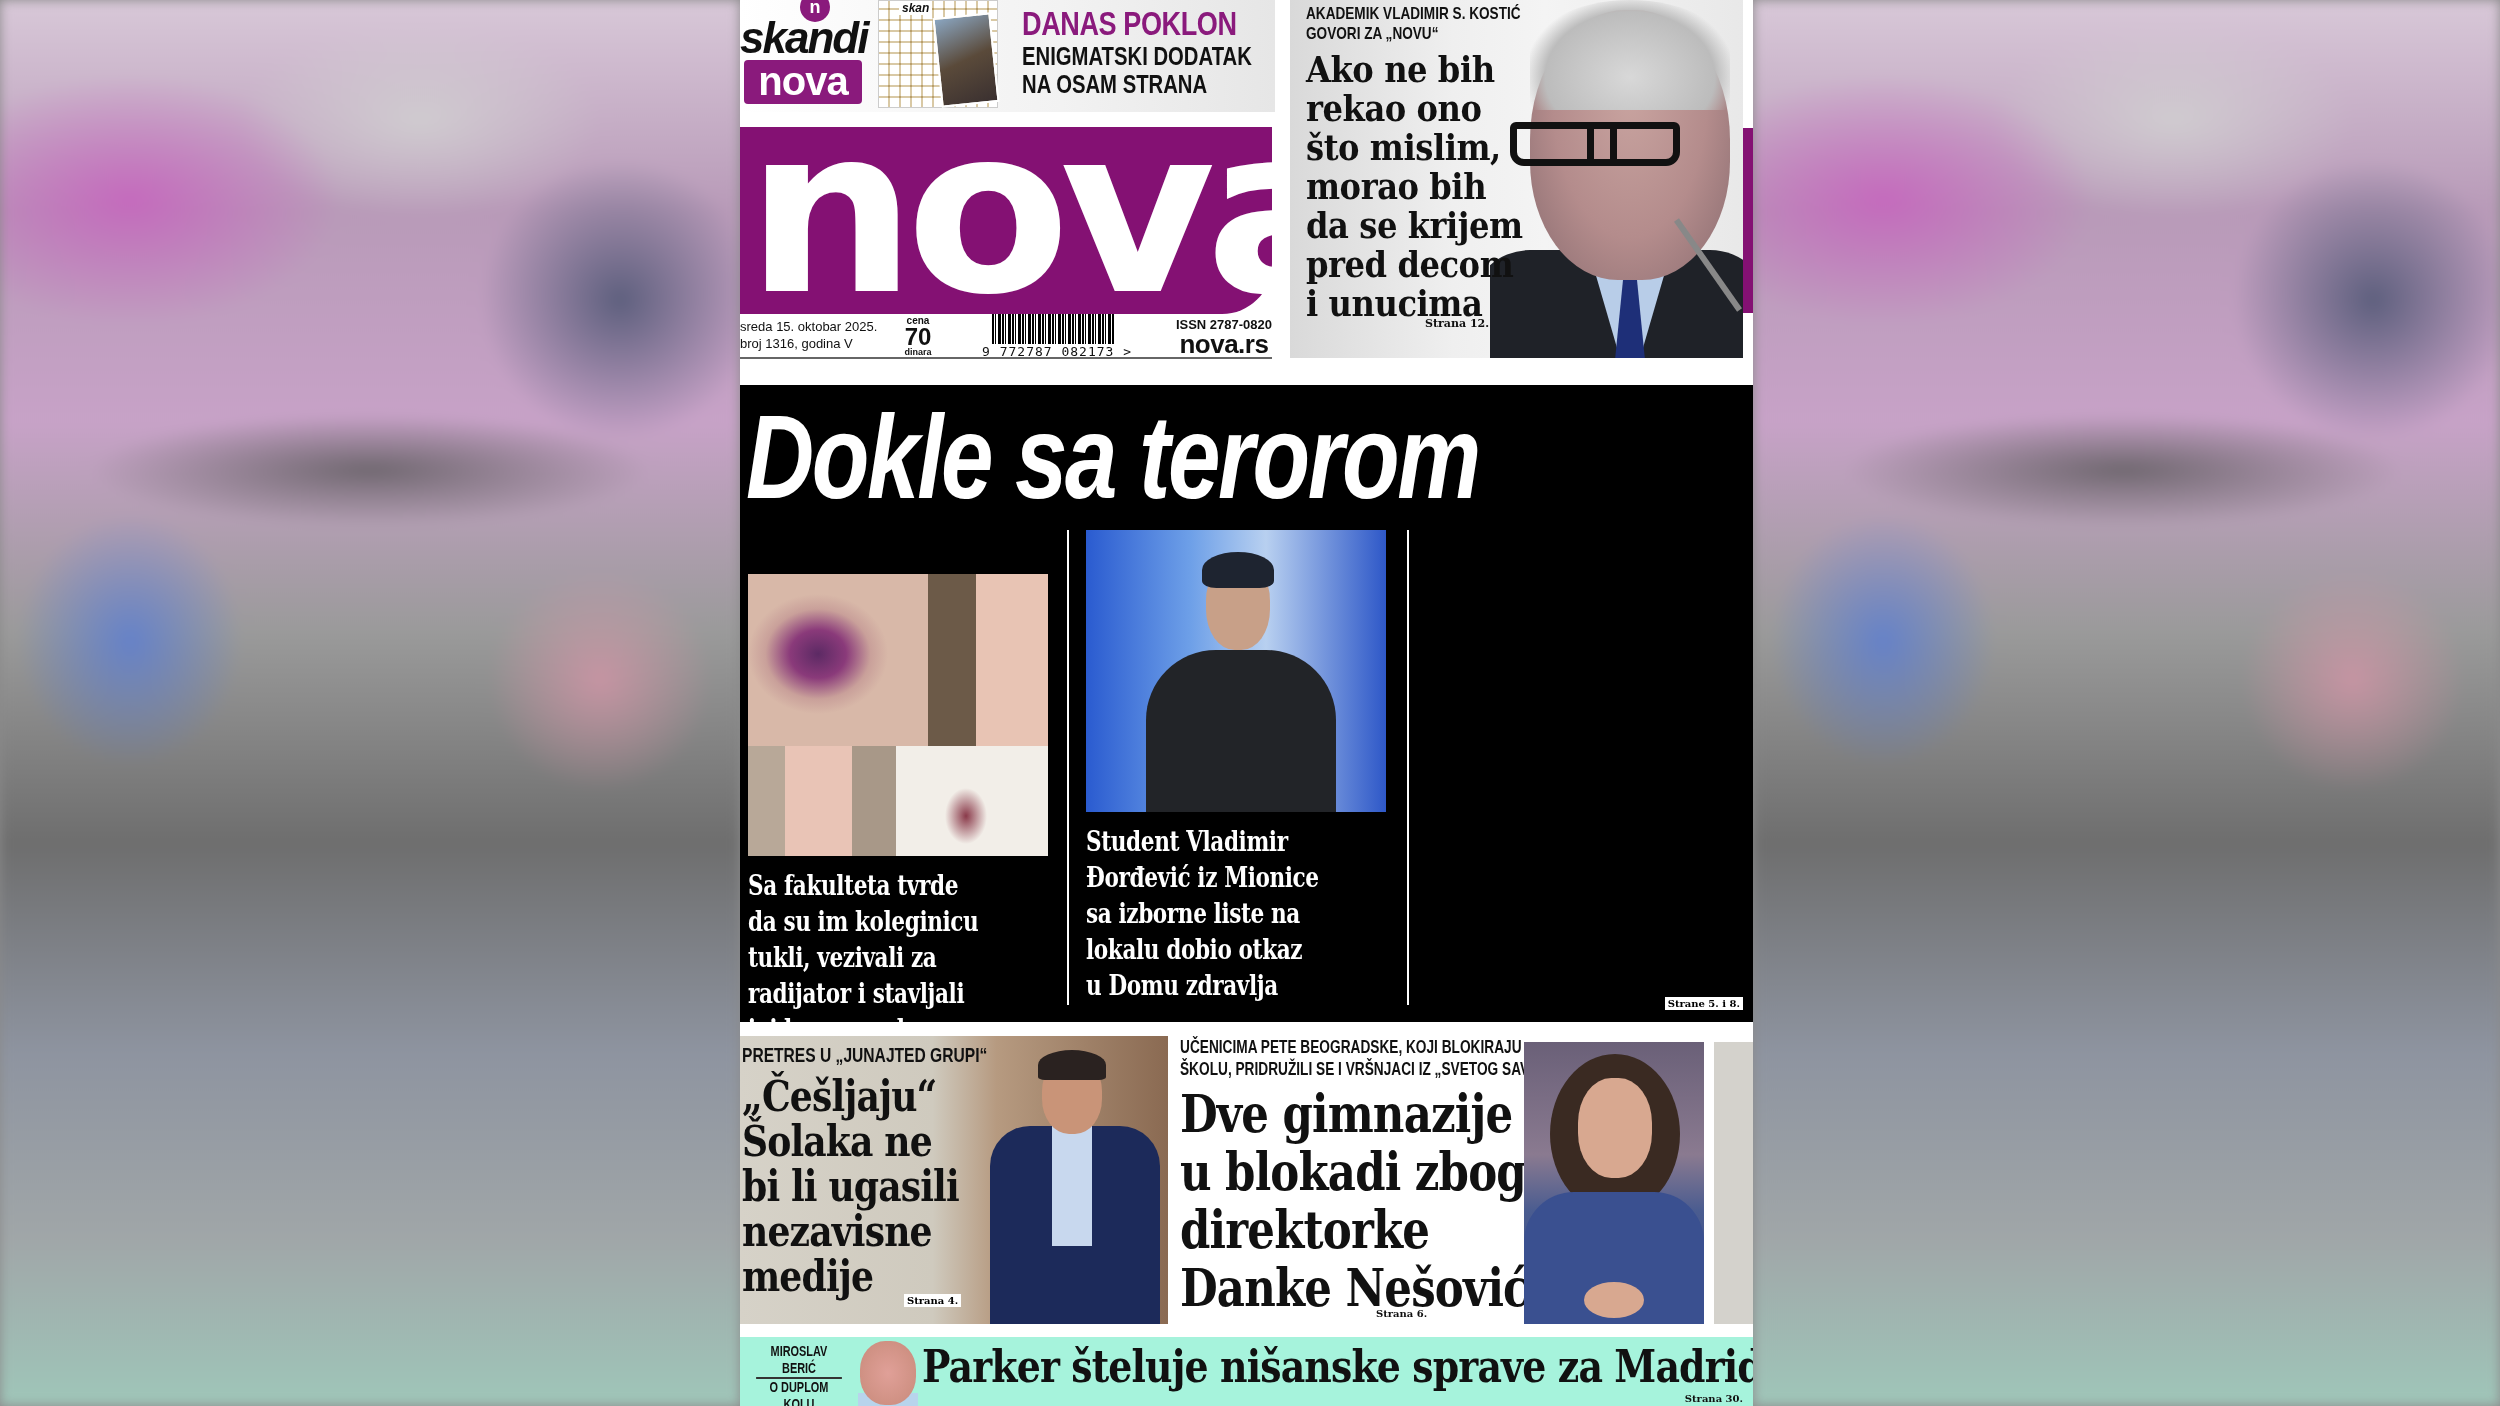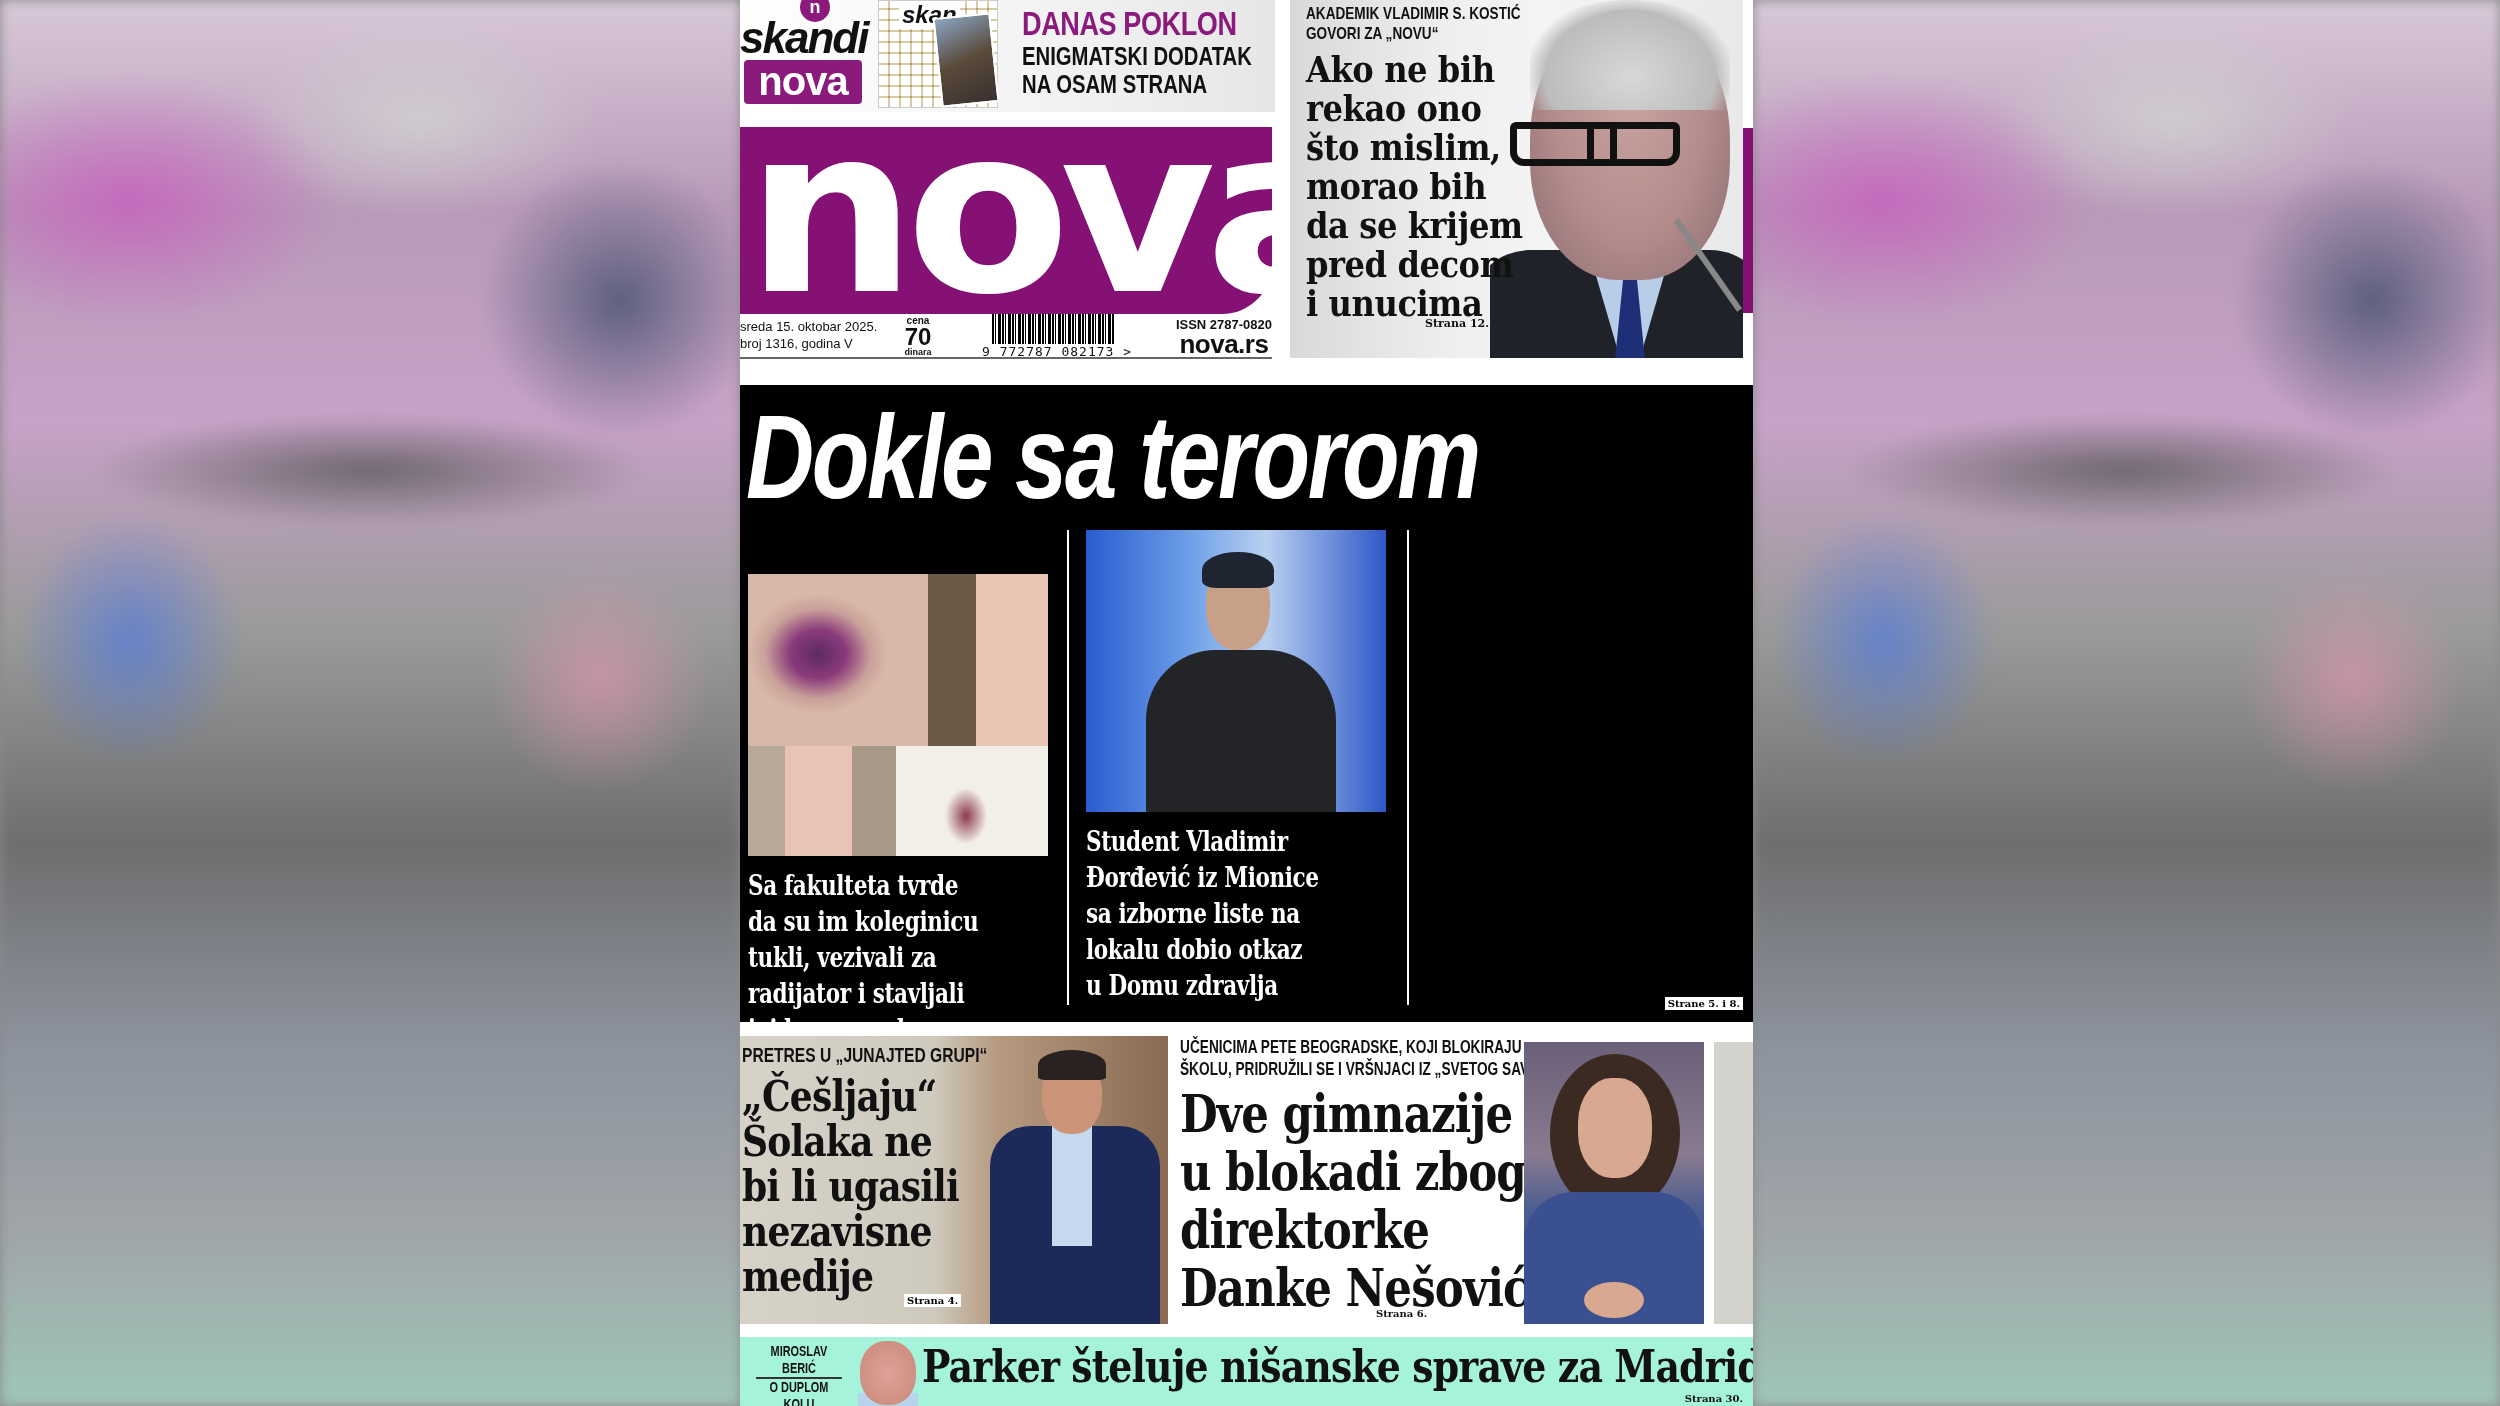--- a/index.html
+++ b/index.html
@@ -47,21 +47,21 @@
   .skandi-nova {
     position: absolute; left: 4px; top: 60px; width: 118px; height: 44px; background: #8a1a7c; border-radius: 4px;
     color: #fff; font-weight: 900; font-size: 40px; line-height: 42px; text-align: center; letter-spacing: -1px;
   }
   .promo-mag {
     position: absolute; left: 138px; top: 0; width: 120px; height: 108px;
     background: repeating-linear-gradient(0deg, #fff 0 9px, #d9c9a5 9px 11px),
                 repeating-linear-gradient(90deg, #fff 0 9px, #d9c9a5 9px 11px);
     background-blend-mode: multiply; border: 1px solid #ccc;
   }
-  .promo-mag-title { position: absolute; left: 20px; top: 0; font-weight: 900; font-style: italic; font-size: 24px; color: #111; background: #fff; padding: 0 3px; }
+  .promo-mag-title { position: absolute; left: 20px; top: 0; font-weight: 900; font-style: italic; font-size: 12px; color: #111; background: #fff; padding: 0 3px; }
   .promo-mag-photo { position: absolute; left: 58px; top: 14px; width: 58px; height: 90px; background: linear-gradient(160deg, #8aa5c0, #5a4a3a 50%, #3a3030); transform: rotate(-6deg); border: 2px solid #fff; }
   .promo-text { position: absolute; left: 282px; top: 6px; width: 250px; }
   .promo-title { color: #8a1a7c; font-weight: 700; font-size: 33px; line-height: 36px; letter-spacing: -0.5px; transform: scaleX(0.82); transform-origin: left; white-space: nowrap; }
   .promo-sub { color: #111; font-weight: 700; font-size: 26px; line-height: 28px; transform: scaleX(0.78); transform-origin: left; white-space: nowrap; }
 
   
   .logo-box {
     position: absolute; left: 0; top: 127px; width: 532px; height: 187px;
     background: #841173; border-radius: 0 0 50px 0;
   }

